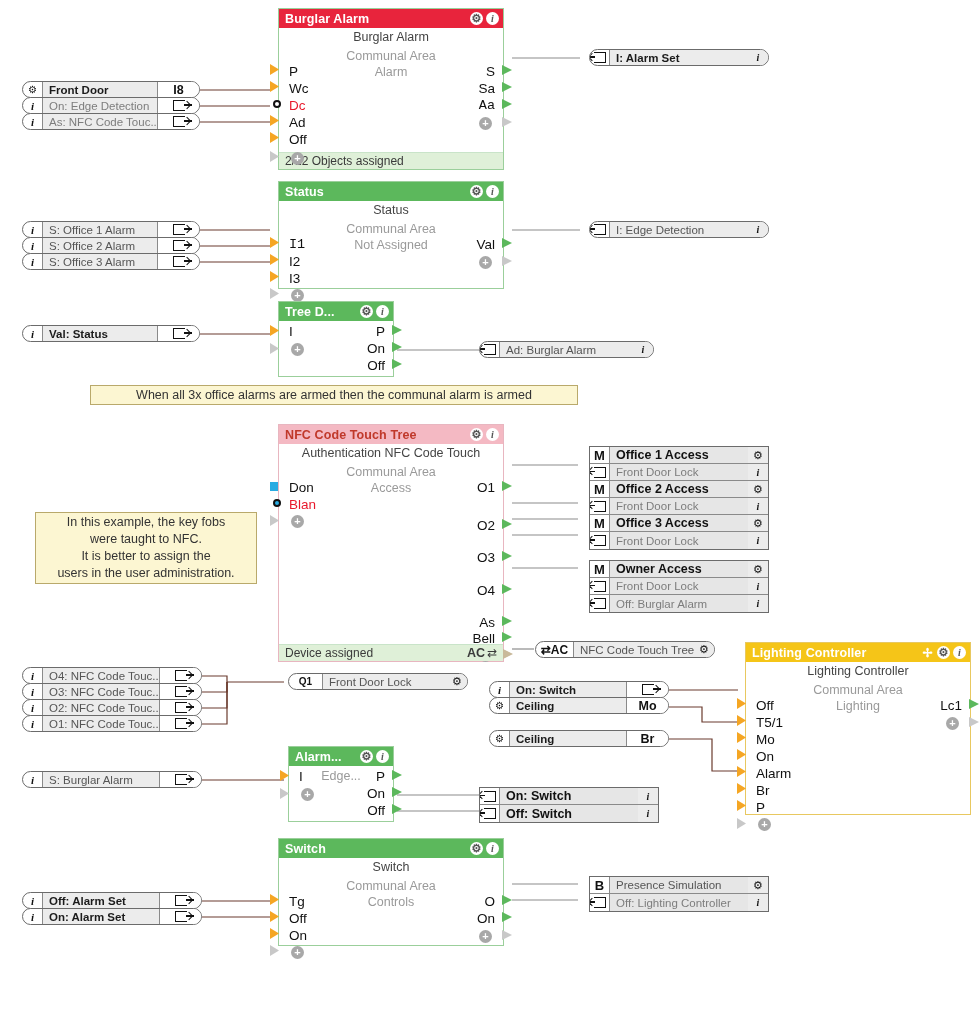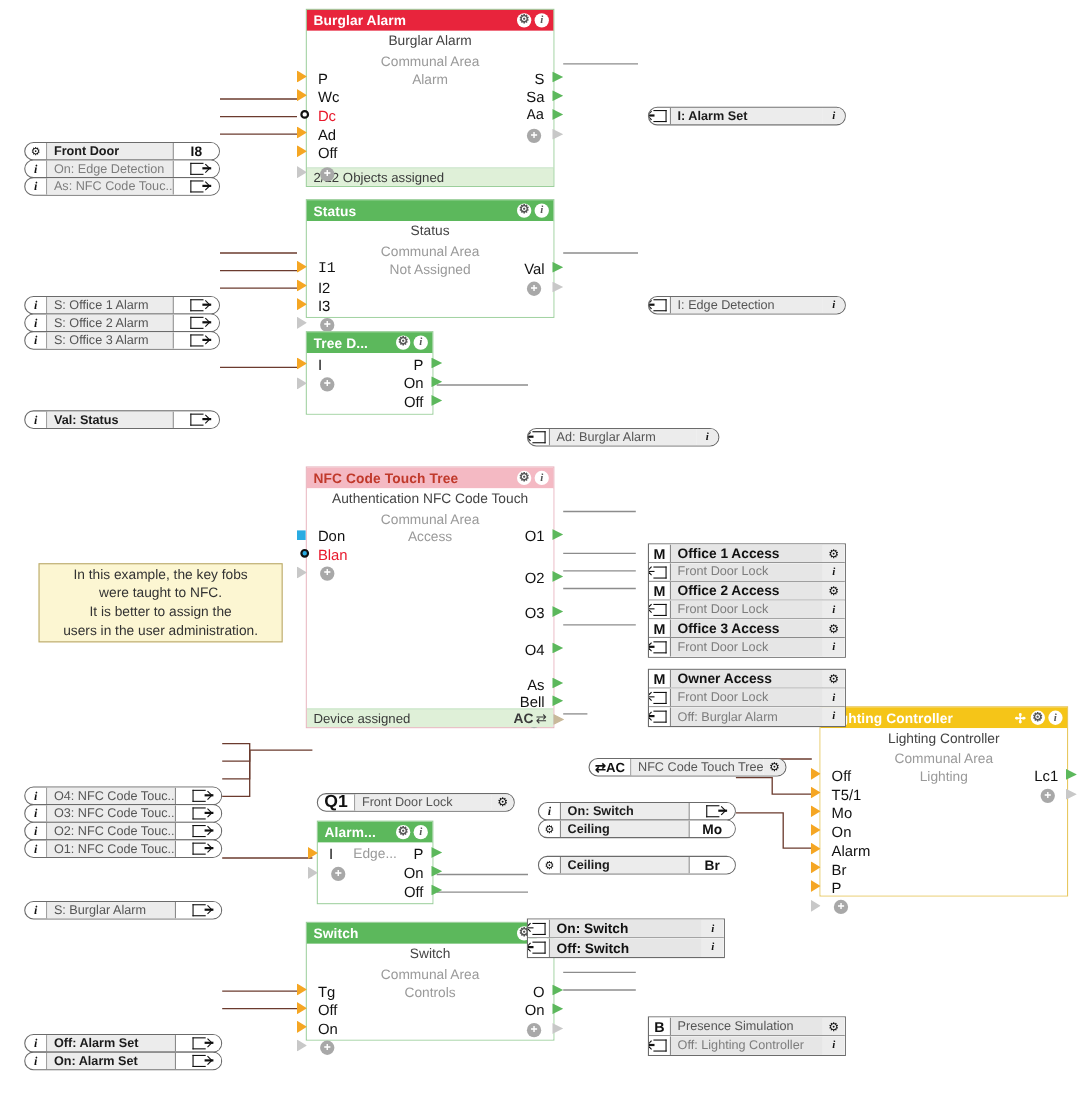--- a/index.html
+++ b/index.html
@@ -71,21 +71,21 @@
   .nub.in.grey  { background:#c8c8c8; }
 
   
   .plus {
     position:absolute; width:13px; height:13px; border-radius:50%;
     background:#a8a8a8; color:#fff; font-size:11px; line-height:12px;
     text-align:center; font-weight:bold;
   }
 
   
-  .pillgroup { position:absolute;margin-top:48px; }
+  .pillgroup { position:absolute; }
   .pill {
     display:flex; align-items:center; height:17px;
     border:1px solid #6b6b6b; border-radius:9px; background:#fff;
     font-size:11.5px; overflow:hidden; position:relative;
   }
   .pill + .pill { margin-top:-1px; }
   .pill .p-ic {
     width:20px; flex:0 0 20px; display:flex; align-items:center; justify-content:center;
     font-size:10px; color:#111; border-right:1px solid #8a8a8a; height:100%;
   }
@@ -663,21 +663,21 @@
     <div class="pill">
       <span class="p-ic" style="width:38px; flex:0 0 38px; font-weight:bold; font-size:12px;">⇄<span>AC</span></span>
       <span class="p-lab mid">NFC Code Touch Tree</span>
       <span class="p-end gear">⚙</span>
 
     </div>
   </div>
 
   <div class="pillgroup" style="left:276px; top:673px; width:180px;">
     <div class="pill">
-      <span class="p-ic" style="width:34px; flex:0 0 34px; font-weight:bold; font-size:16px;">Q1</span>
+      <span class="p-ic" style="width:34px; flex:0 0 34px; font-weight:bold; font-size:10px;">Q1</span>
       <span class="p-lab mid">Front Door Lock</span>
       <span class="p-end gear">⚙</span>
 
     </div>
   </div>
 
   <div class="pillgroup" style="left:477px; top:681px; width:180px;">
     <div class="pill">
       <span class="p-ic info">i</span>
       <span class="p-lab dark">On: Switch</span>
@@ -732,20 +732,23 @@
     <div class="pill sqpill">
       <span class="p-ic">
           <i class="jg"></i>
         </span>
       <span class="p-lab">Off: Lighting Controller</span>
       <span class="p-end info">i</span>
 
     </div>
   </div>
 
+  <div class="note" style="left:78px; top:385px; width:488px; height:20px;">
+    <div>When all 3x office alarms are armed then the communal alarm is armed</div>
+  </div>
 
   <div class="note" style="left:23px; top:512px; width:222px; height:72px;">
     <div>In this example, the key fobs</div>
     <div>were taught to NFC.</div>
     <div>It is better to assign the</div>
     <div>users in the user administration.</div>
   </div>
 
 
 </div>

